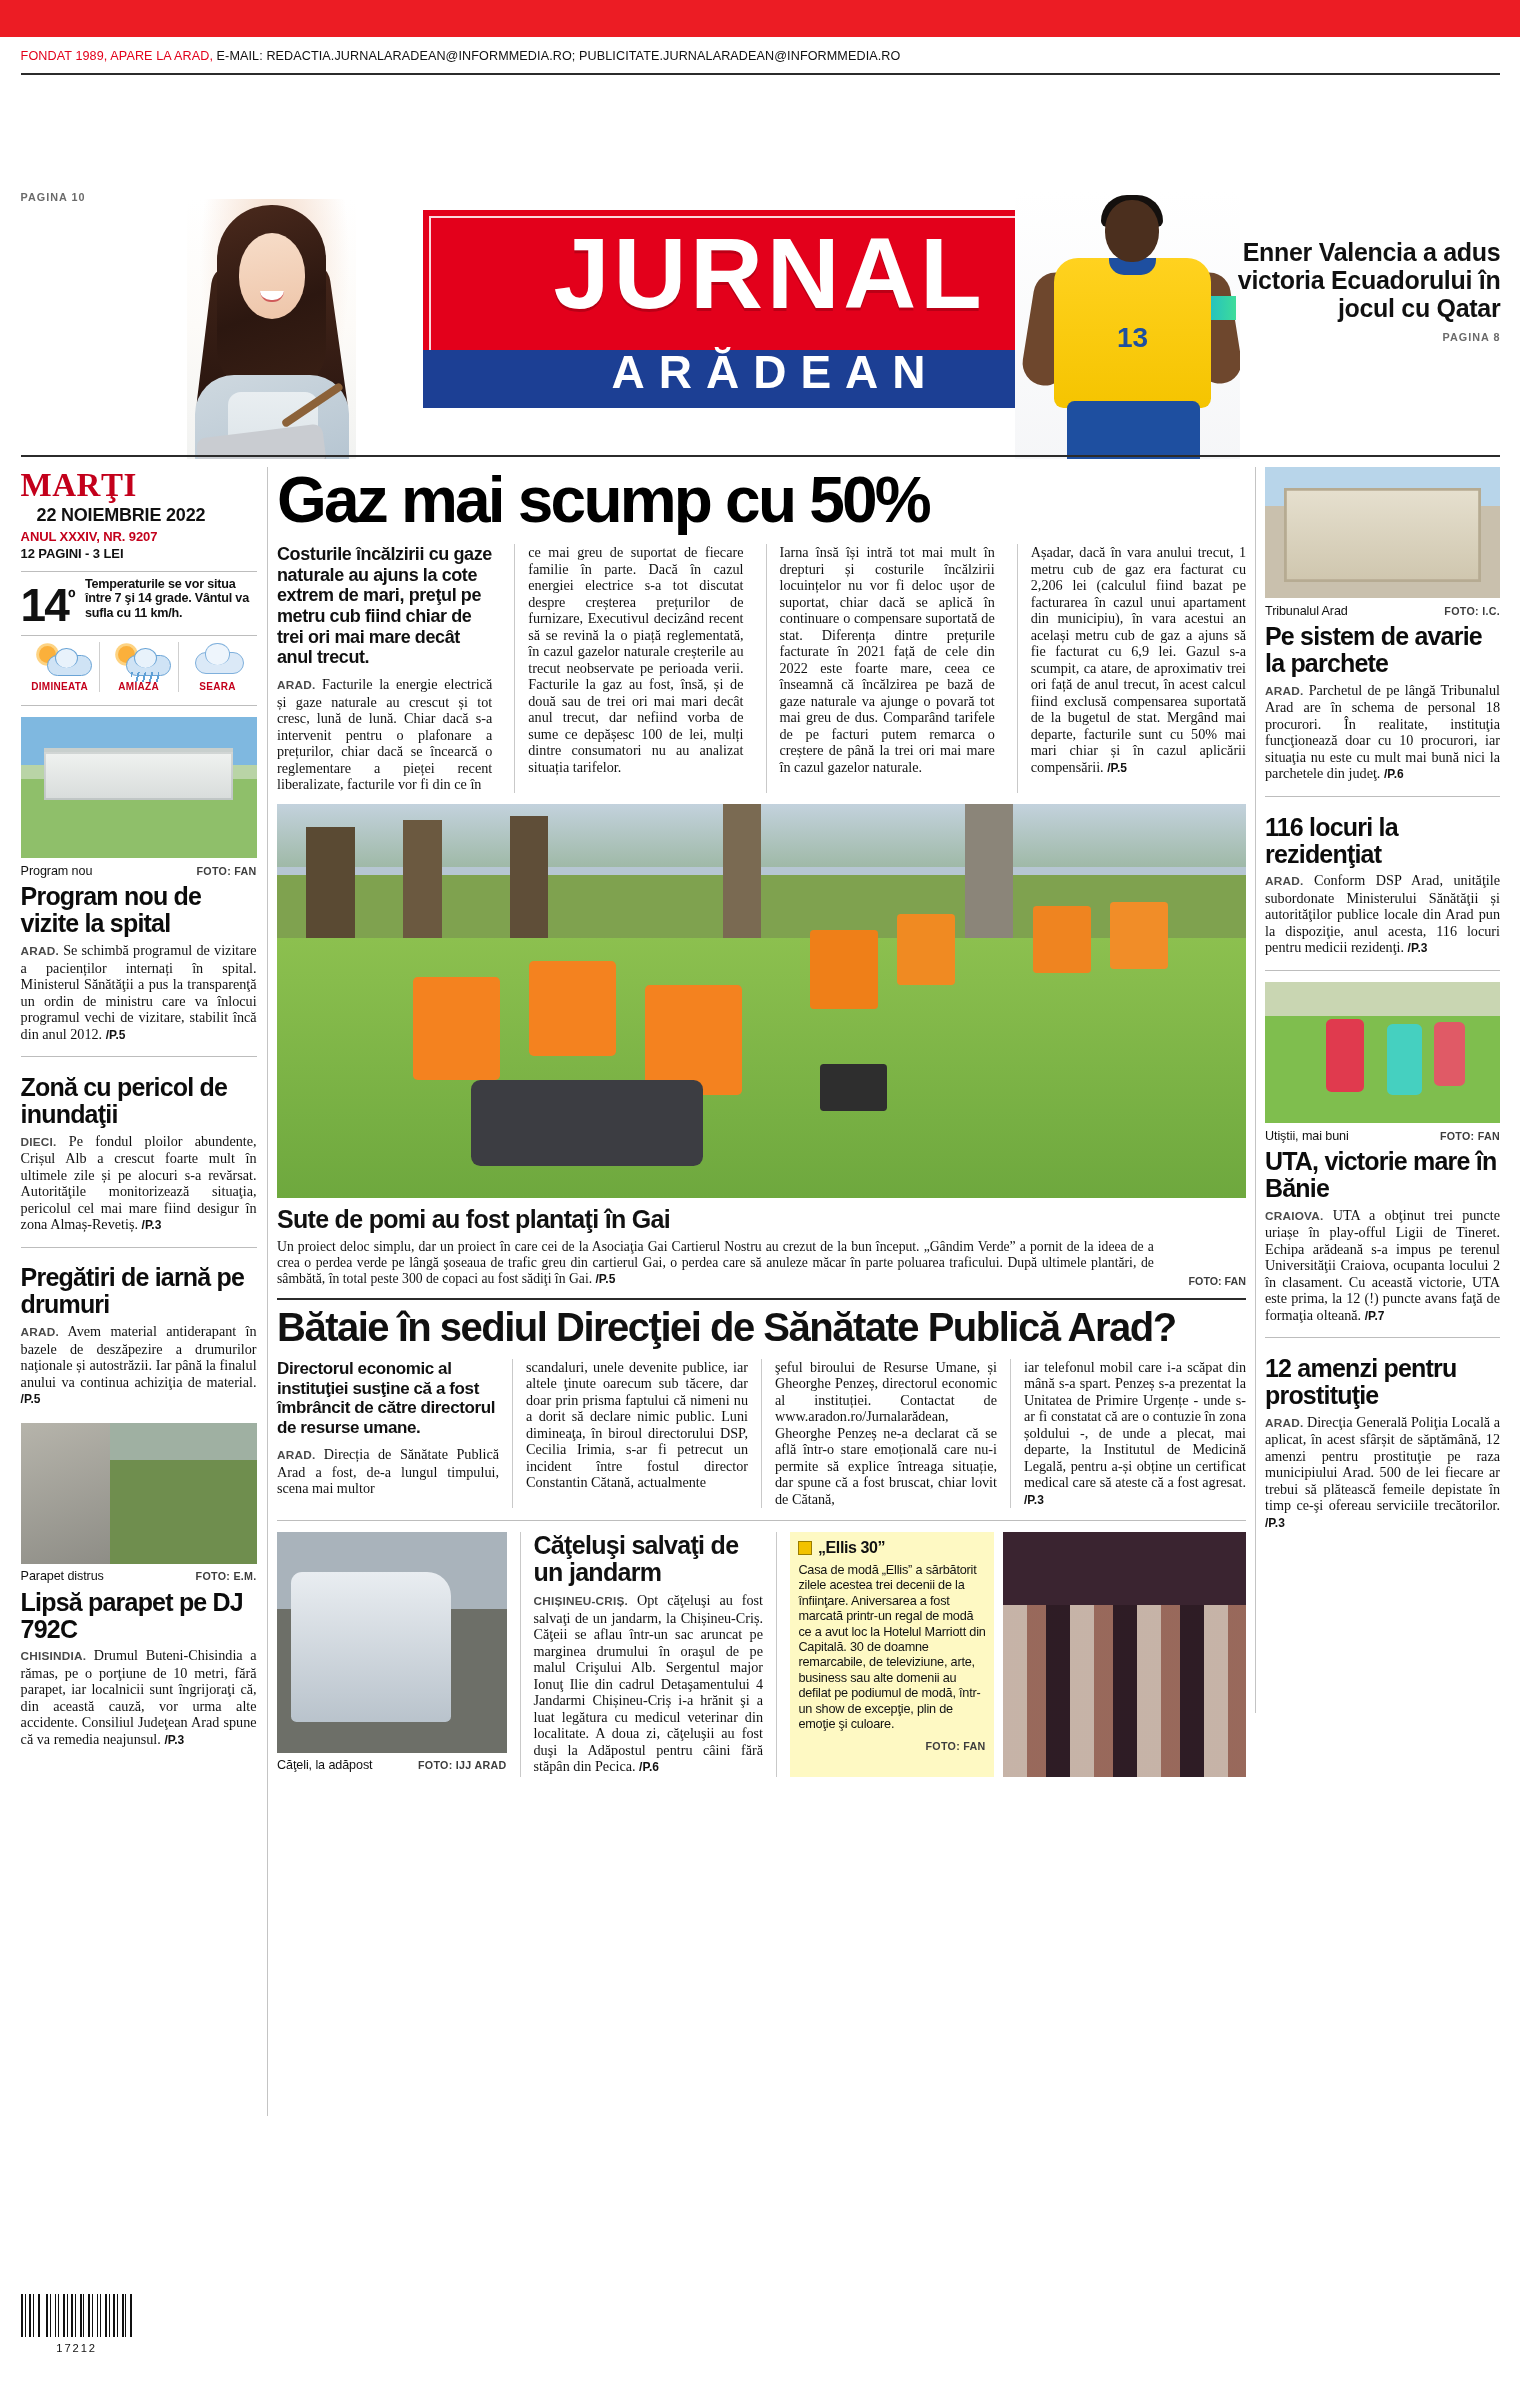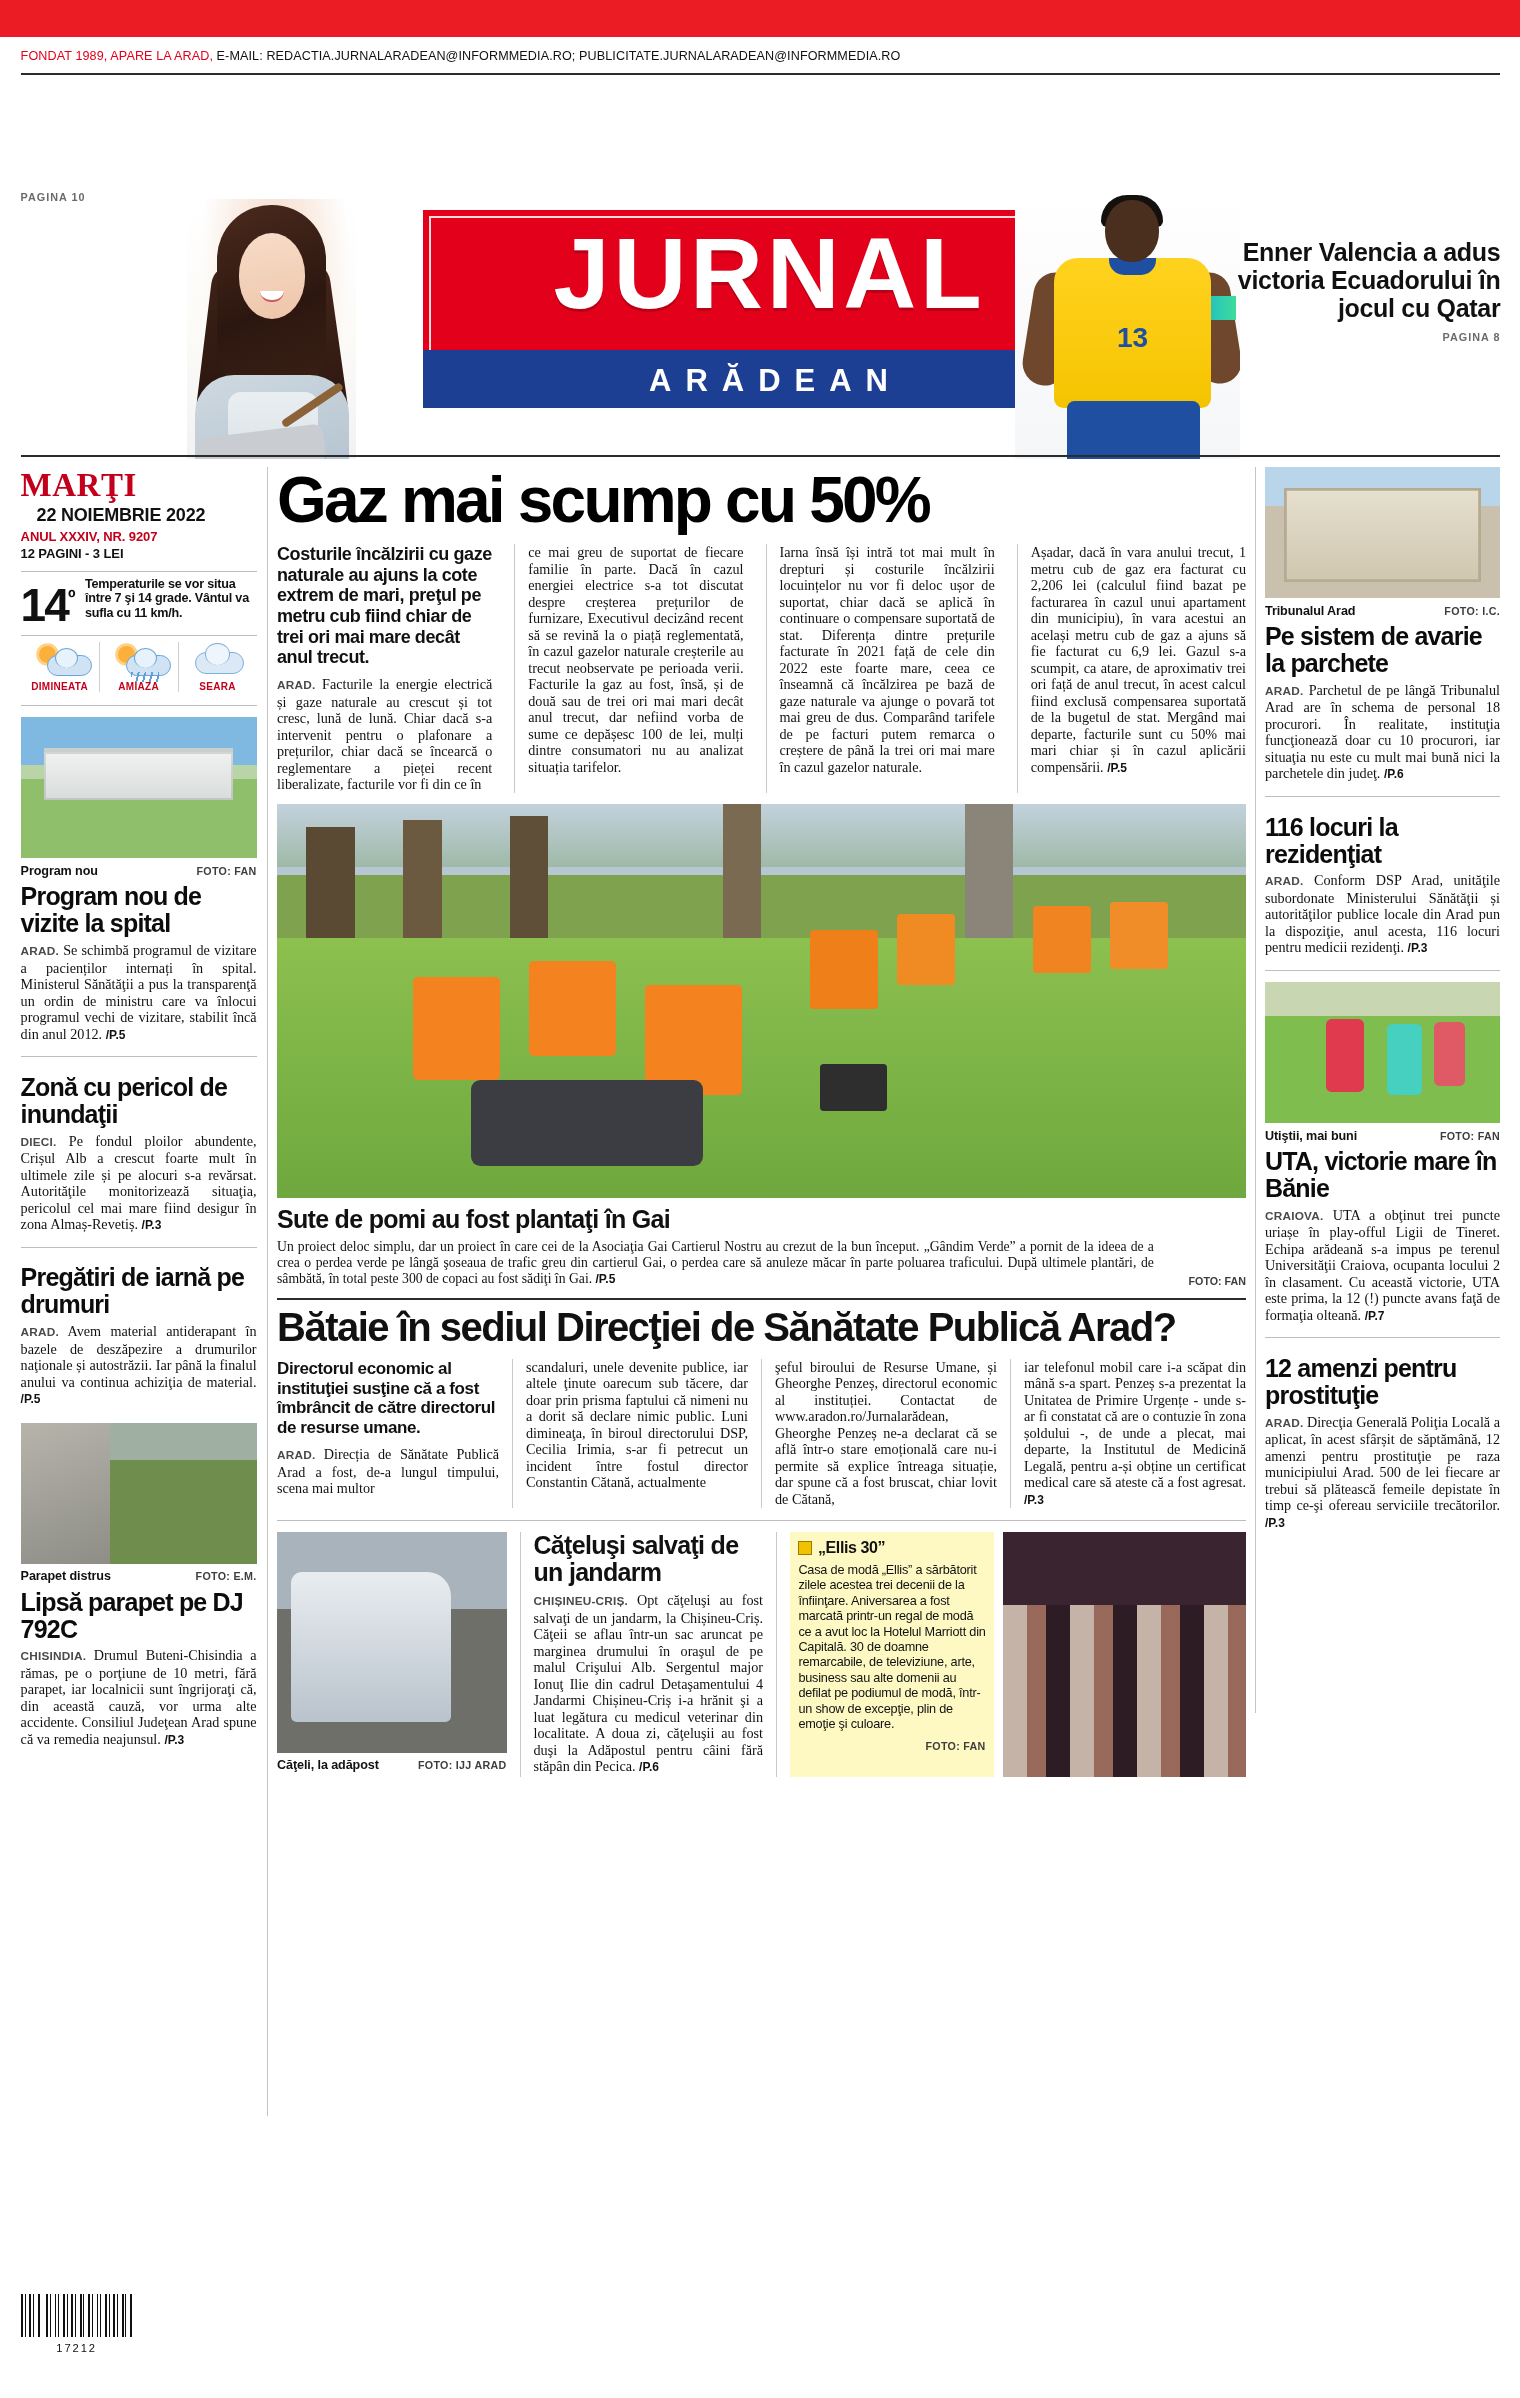--- a/index.html
+++ b/index.html
@@ -48,21 +48,21 @@
   .pw-spoon{position:absolute;left:90px;top:202px;width:71px;height:8.4px;background:#8c6239;border-radius:4.7px;transform:rotate(-34deg);}
 
   
   .logo{position:absolute;left:423px;top:131px;width:693px;height:198px;background:#e3001b;}
   .logo-inner{position:absolute;inset:5.6px;border:2.8px solid rgba(255,255,255,.85);}
   .logo-word{position:absolute;left:0;right:0;top:13px;text-align:center;color:#fff;
      font-family:"Liberation Sans",sans-serif;font-weight:bold;font-size:101px;letter-spacing:3.7px;
      line-height:101px;text-shadow:0 2.8px 0 rgba(0,0,0,.18);}
   .logo-bar{position:absolute;left:0;right:0;bottom:0;height:58px;background:#1c3f94;}
   .logo-sub{position:absolute;left:0;right:0;bottom:9.4px;text-align:center;color:#fff;
-     font-family:"Liberation Sans",sans-serif;font-weight:bold;font-size:31px;letter-spacing:14px;padding-left:12px;}
+     font-family:"Liberation Sans",sans-serif;font-weight:bold;font-size:46px;letter-spacing:14px;padding-left:12px;}
 
   
   .photo-player{position:absolute;right:281px;top:112px;width:225px;height:305px;overflow:hidden;}
   .pp-bg{position:absolute;inset:0;background:linear-gradient(180deg,#ffffff,#f4f5f7);}
   .pp-head{position:absolute;left:90px;top:9.4px;width:54px;height:62px;border-radius:26px/30px;background:#4b2f1e;}
   .pp-hair{position:absolute;left:86px;top:3.7px;width:62px;height:32px;border-radius:32px 32px 7.5px 7.5px;background:#14100e;}
   .pp-shirt{position:absolute;left:39px;top:67px;width:157px;height:150px;border-radius:24px 24px 9.4px 9.4px;
       background:linear-gradient(180deg,#ffd21f,#f5c400);}
   .pp-collar{position:absolute;left:94px;top:67px;width:47px;height:17px;background:#1e4fa0;border-radius:0 0 15px 15px;}
   .pp-arm-l{position:absolute;left:13px;top:81px;width:45px;height:114px;border-radius:22.5px;background:#6e472d;transform:rotate(9deg);}
@@ -108,21 +108,21 @@
   .rain{position:absolute;left:50%;top:30px;margin-left:-7.5px;width:28px;height:9.4px;
       background:repeating-linear-gradient(105deg,#5d9fd6 0 1.9px,transparent 1.9px 6.6px);}
   .cloudonly{position:absolute;left:50%;top:9.4px;margin-left:-22.5px;width:47px;height:20.6px;background:#dbe9f7;border-radius:13px;border:1.5px solid #7fb0dc;}
   .cloudonly:after{content:"";position:absolute;left:9.4px;top:-9.4px;width:22.5px;height:20.6px;background:#eef5fc;border-radius:50%;border:1.5px solid #7fb0dc;border-bottom:none;}
 
   
   .sb-item{margin-top:13px;}
   .sb-sep{border-top:0.9px solid #bdbdbd;margin-top:13px;padding-top:11.2px;}
   .ph{width:100%;height:141px;overflow:hidden;position:relative;}
   .capline{display:flex;justify-content:space-between;align-items:baseline;margin-top:5.6px;}
-  .capname{font-size:12.6px;font-weight:bold;color:#111;letter-spacing:-0.1px;}
+  .capname{font-size:12.6px;font-weight:normal;color:#111;letter-spacing:-0.1px;}
   .capfoto{font-size:10.7px;font-weight:bold;color:#3d3d3d;letter-spacing:0.3px;}
   .sb-h{font-size:25px;line-height:27px;font-weight:bold;letter-spacing:-0.8px;margin-top:5.6px;color:#0c0c0c;}
   .sb-b{margin-top:4.7px;}
 
   
   .tex-hospital{background:
       linear-gradient(180deg,#7fb8e0 0 34%,#b9d4a6 34% 44%,#8fbf6a 44% 100%);}
   .tex-hospital:after{content:"";position:absolute;left:10%;top:22%;width:80%;height:34%;
       background:linear-gradient(180deg,#f0f2f0,#d8dcdb);border-top:4.7px solid #c8cfcd;
       box-shadow:inset 0 0 0 1.9px rgba(120,130,130,.25);}

